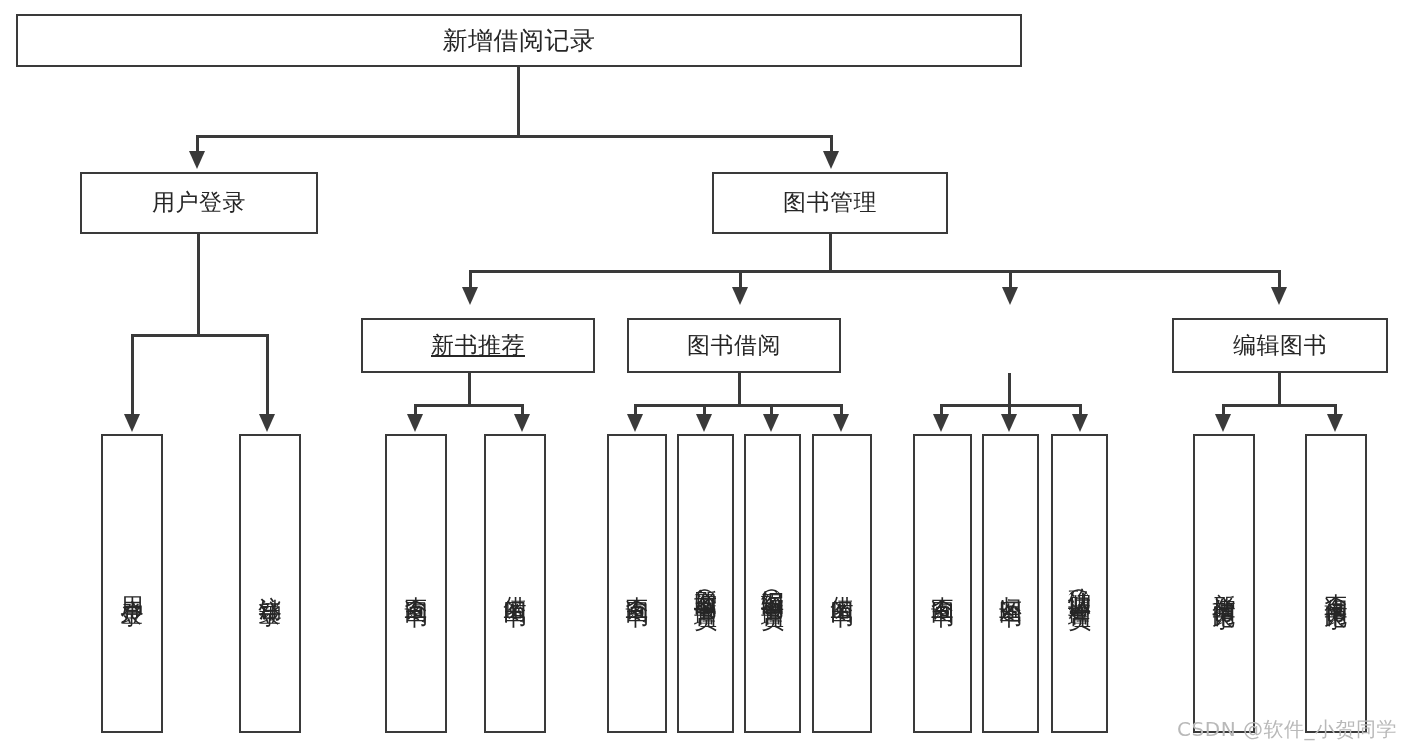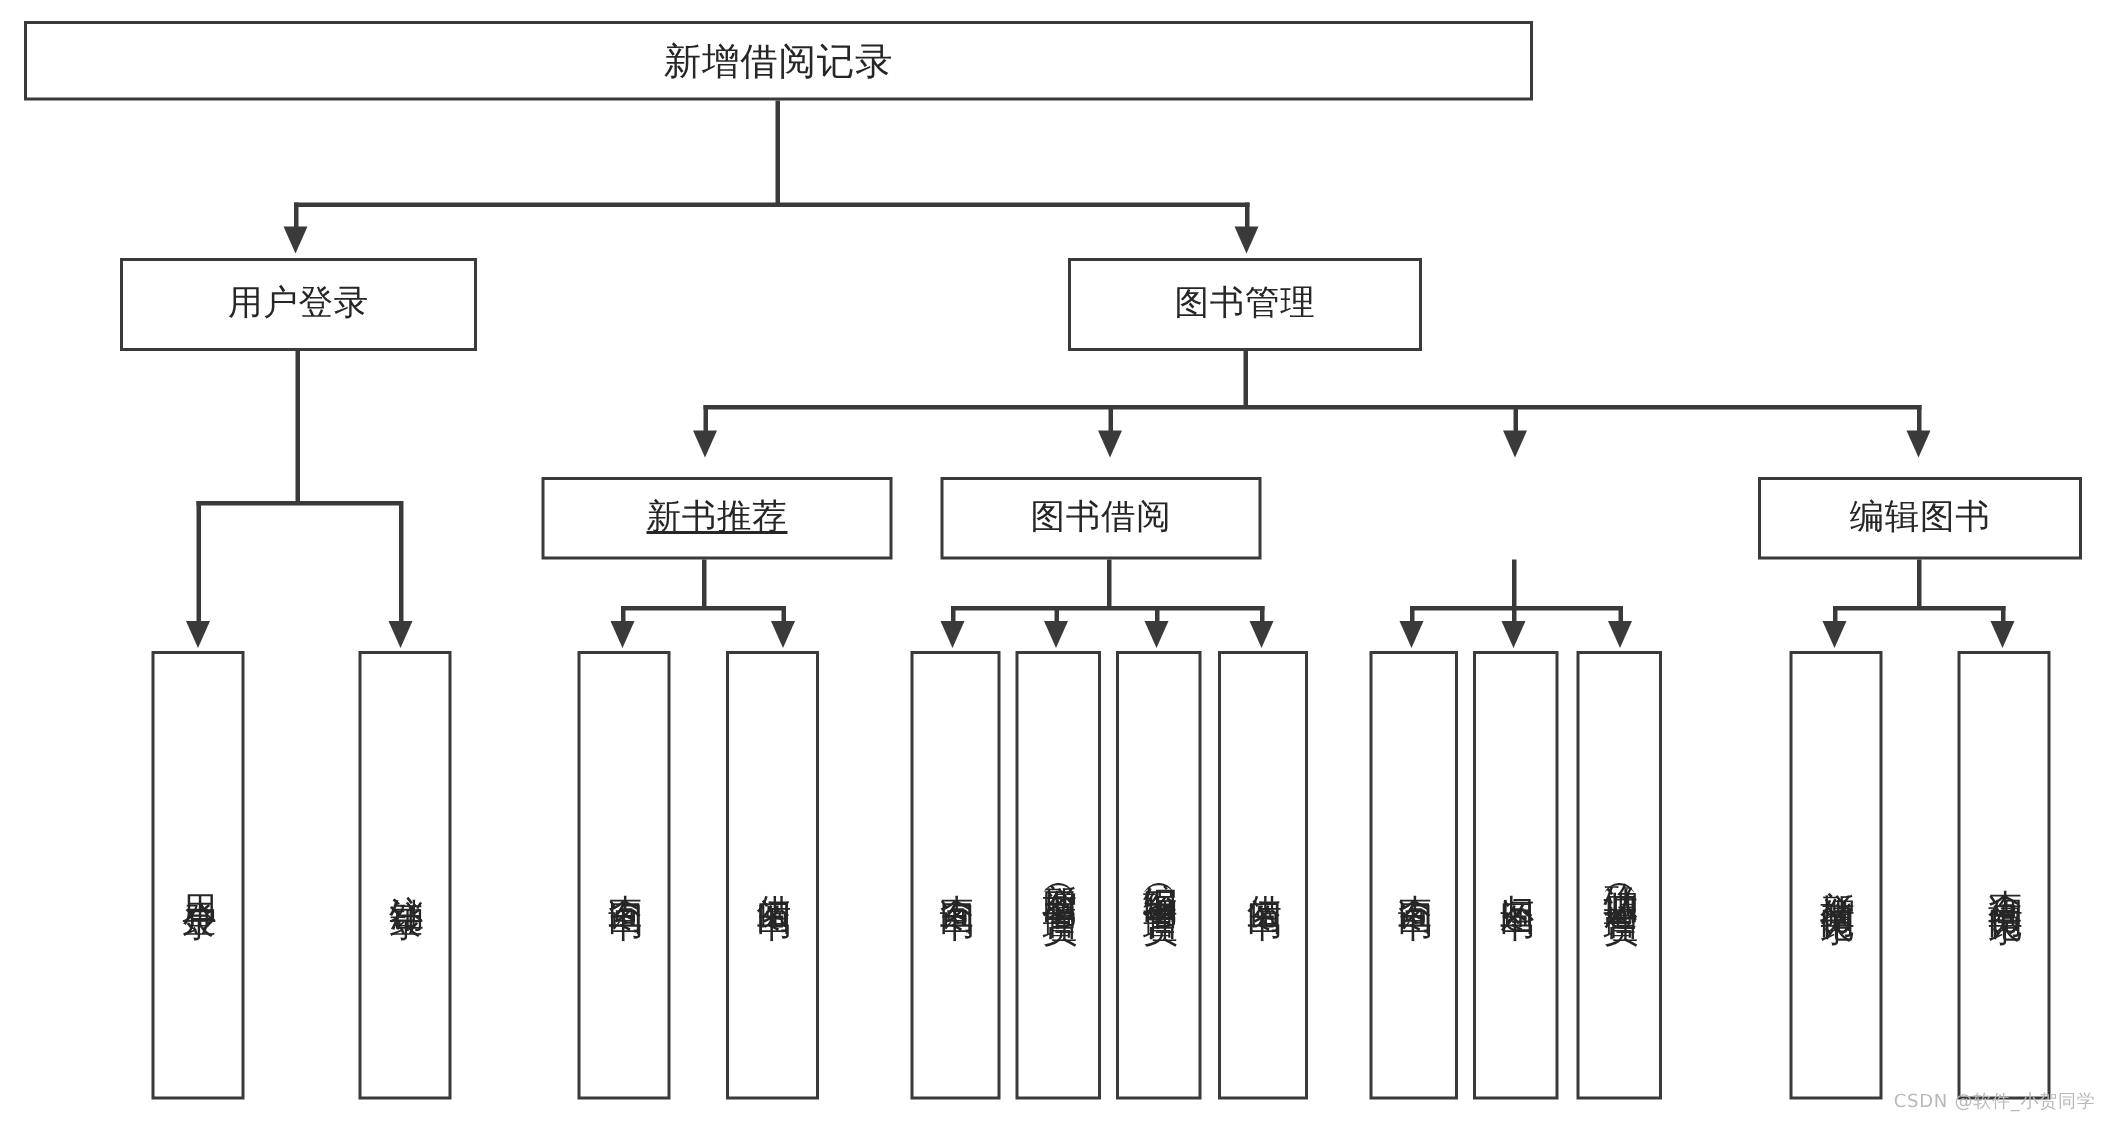--- a/index.html
+++ b/index.html
@@ -69,21 +69,21 @@
     width: 0;
     height: 0;
     border-left: 8px solid transparent;
     border-right: 8px solid transparent;
     border-top: 18px solid #3a3a3a;
   }
   #watermark {
     position: absolute;
     right: 8px;
     bottom: 4px;
-    font-size: 12px;
+    font-size: 20px;
     color: #b9b9b9;
     letter-spacing: 0.5px;
     white-space: nowrap;
   }
 </style>
 </head>
 <body>
 
 <div id="canvas">
 

